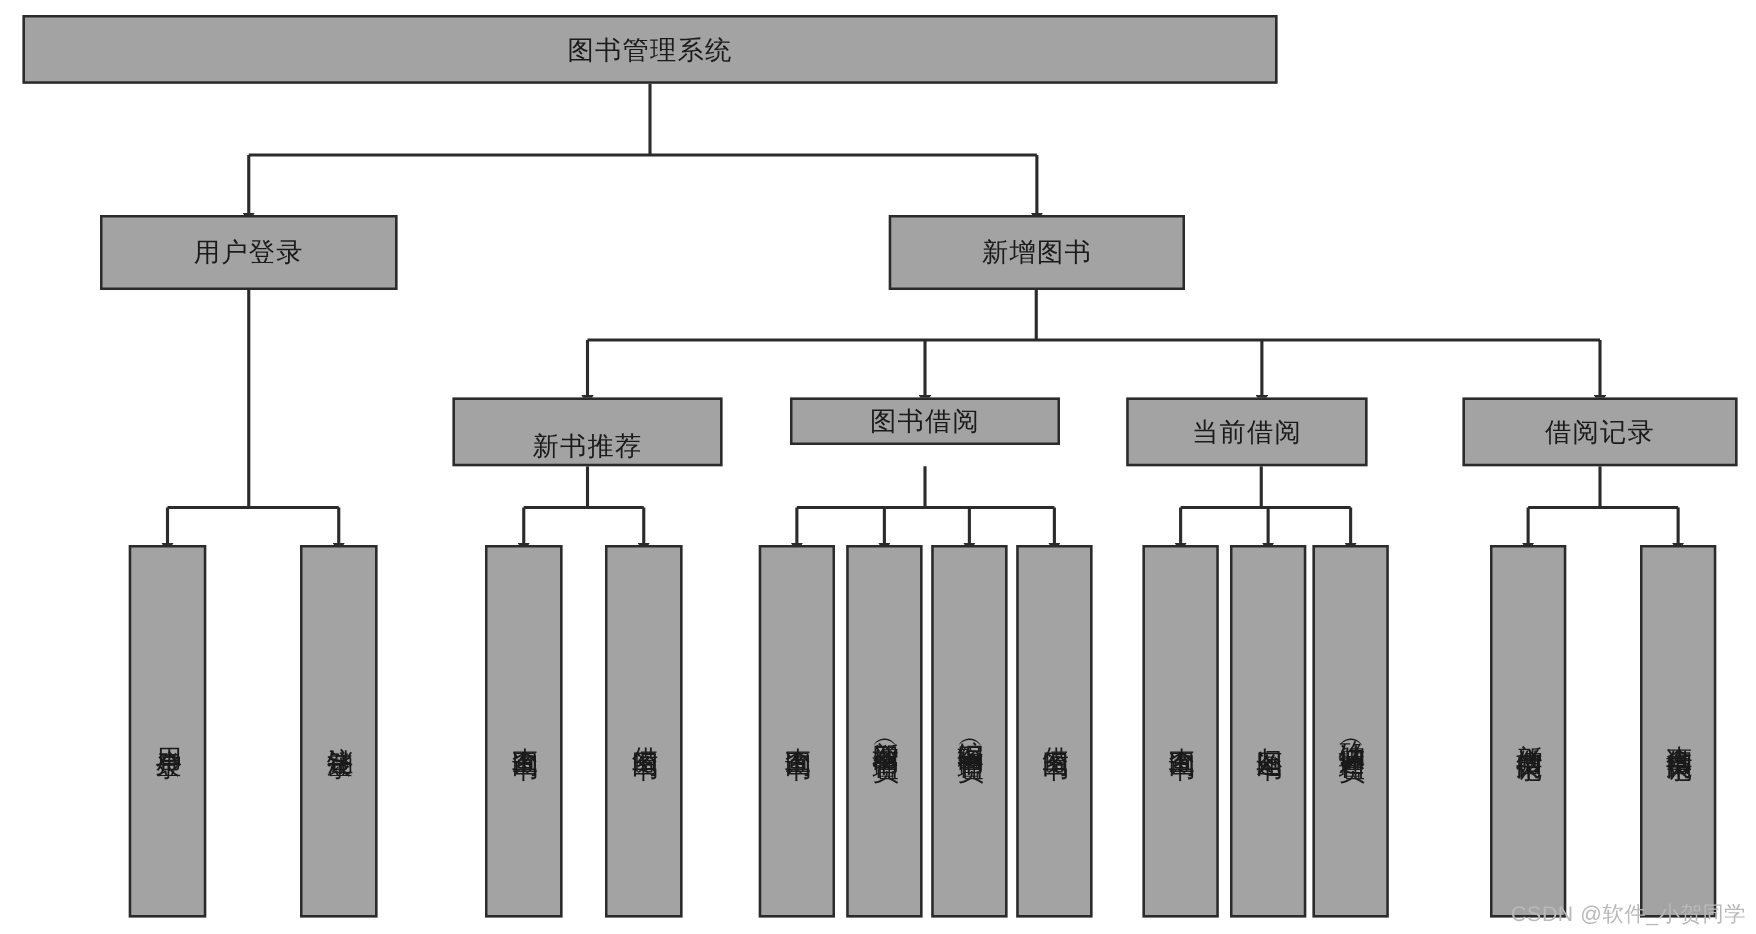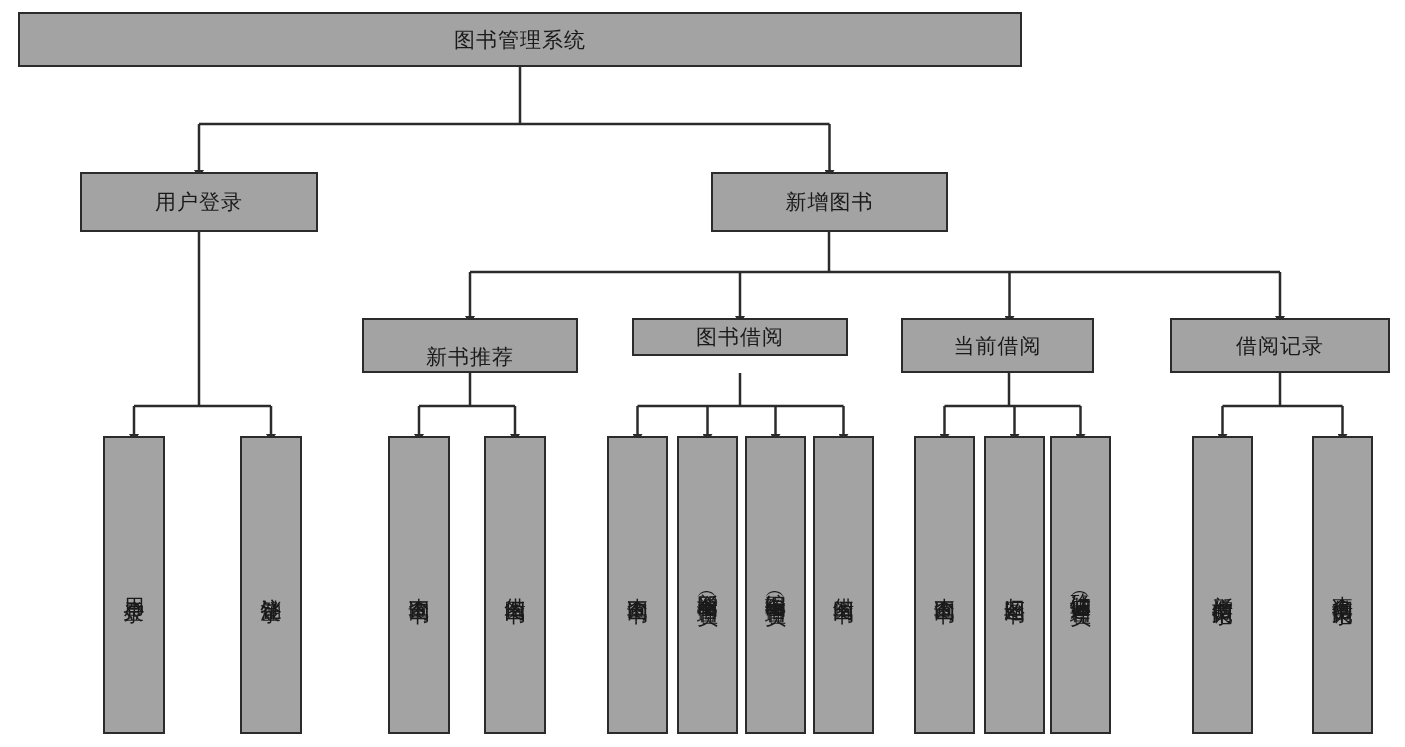--- a/index.html
+++ b/index.html
@@ -171,13 +171,14 @@
         <span class="node-label">确认归还（管理员）</span>
       </div>
       <div class="node-box vertical" style="left: 1192px; top: 436px; width: 61px; height: 298px;">
         <span class="node-label">新增借阅记录</span>
       </div>
       <div class="node-box vertical" style="left: 1312px; top: 436px; width: 61px; height: 298px;">
         <span class="node-label">查询借阅记录</span>
       </div>
     </div>
 
+  <div id="watermark">CSDN @软件_小贺同学</div>
 </div>
 
 </body></html>

